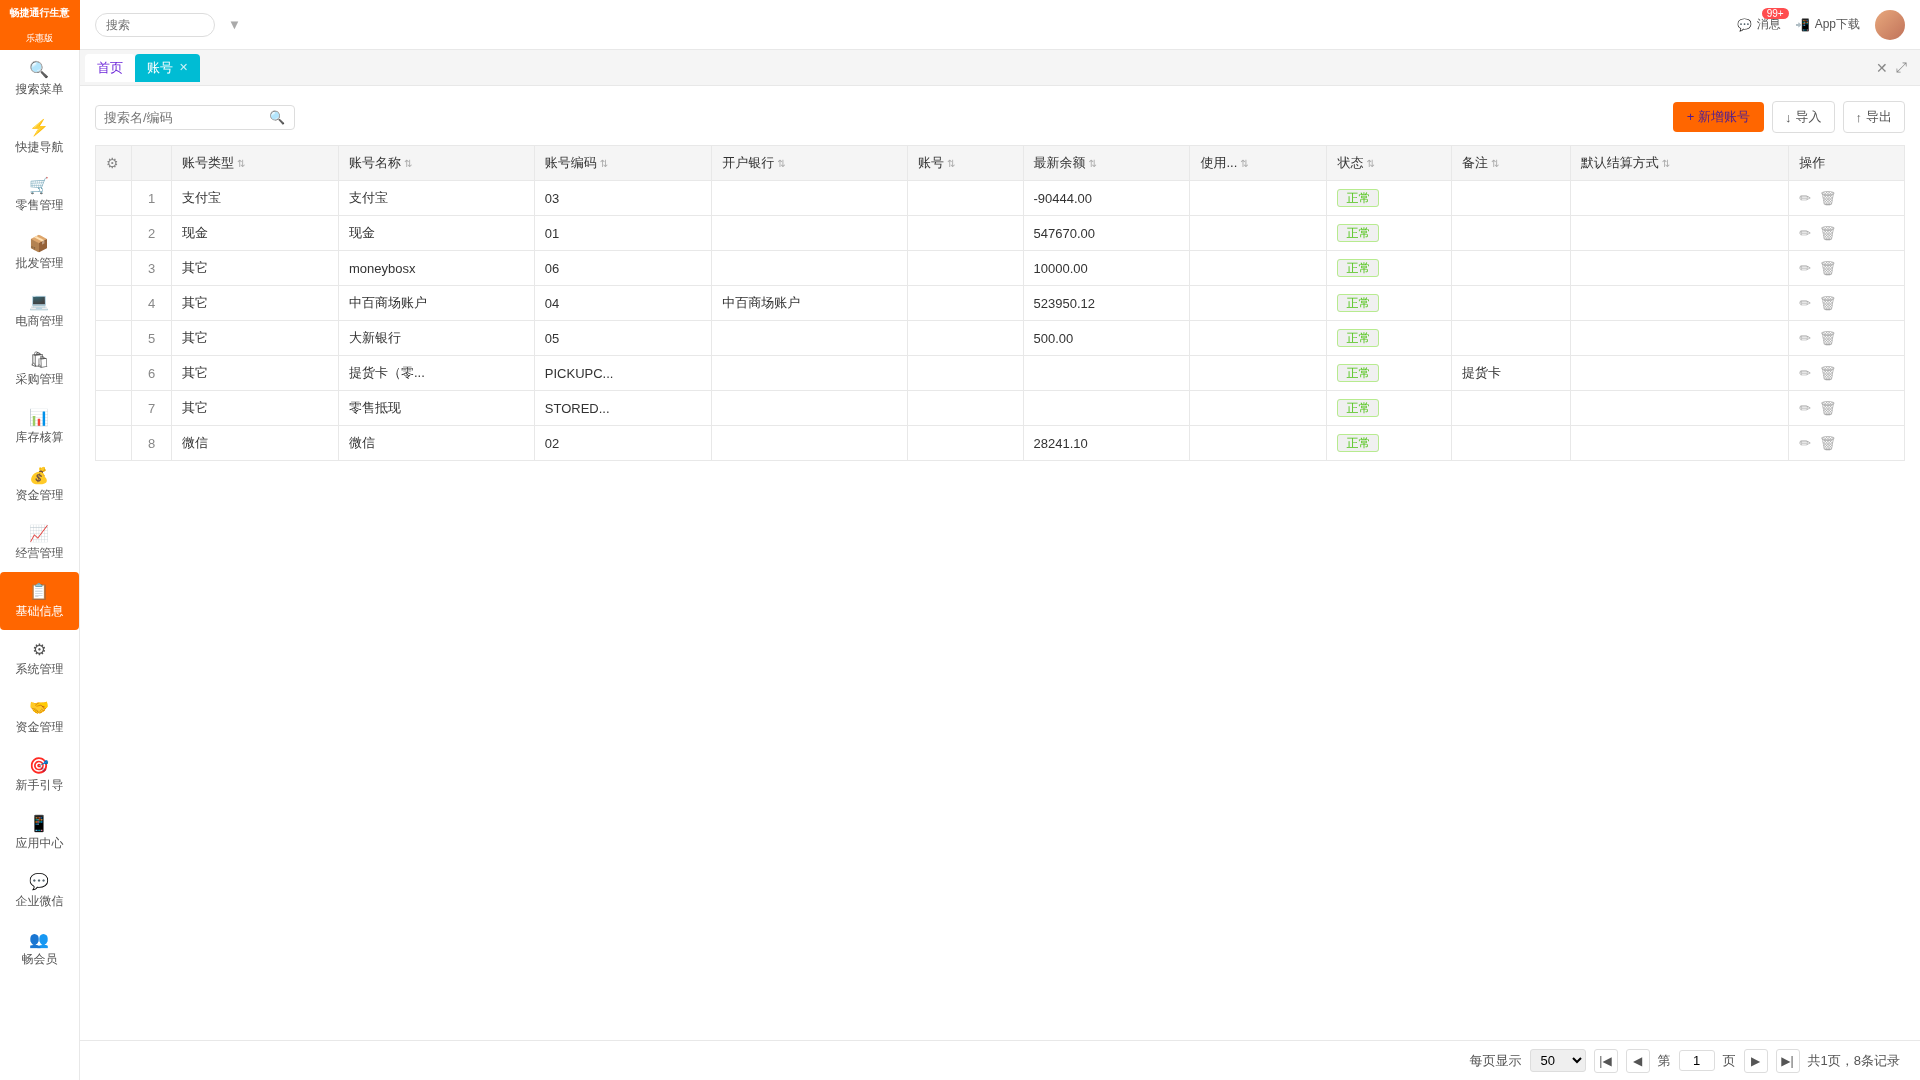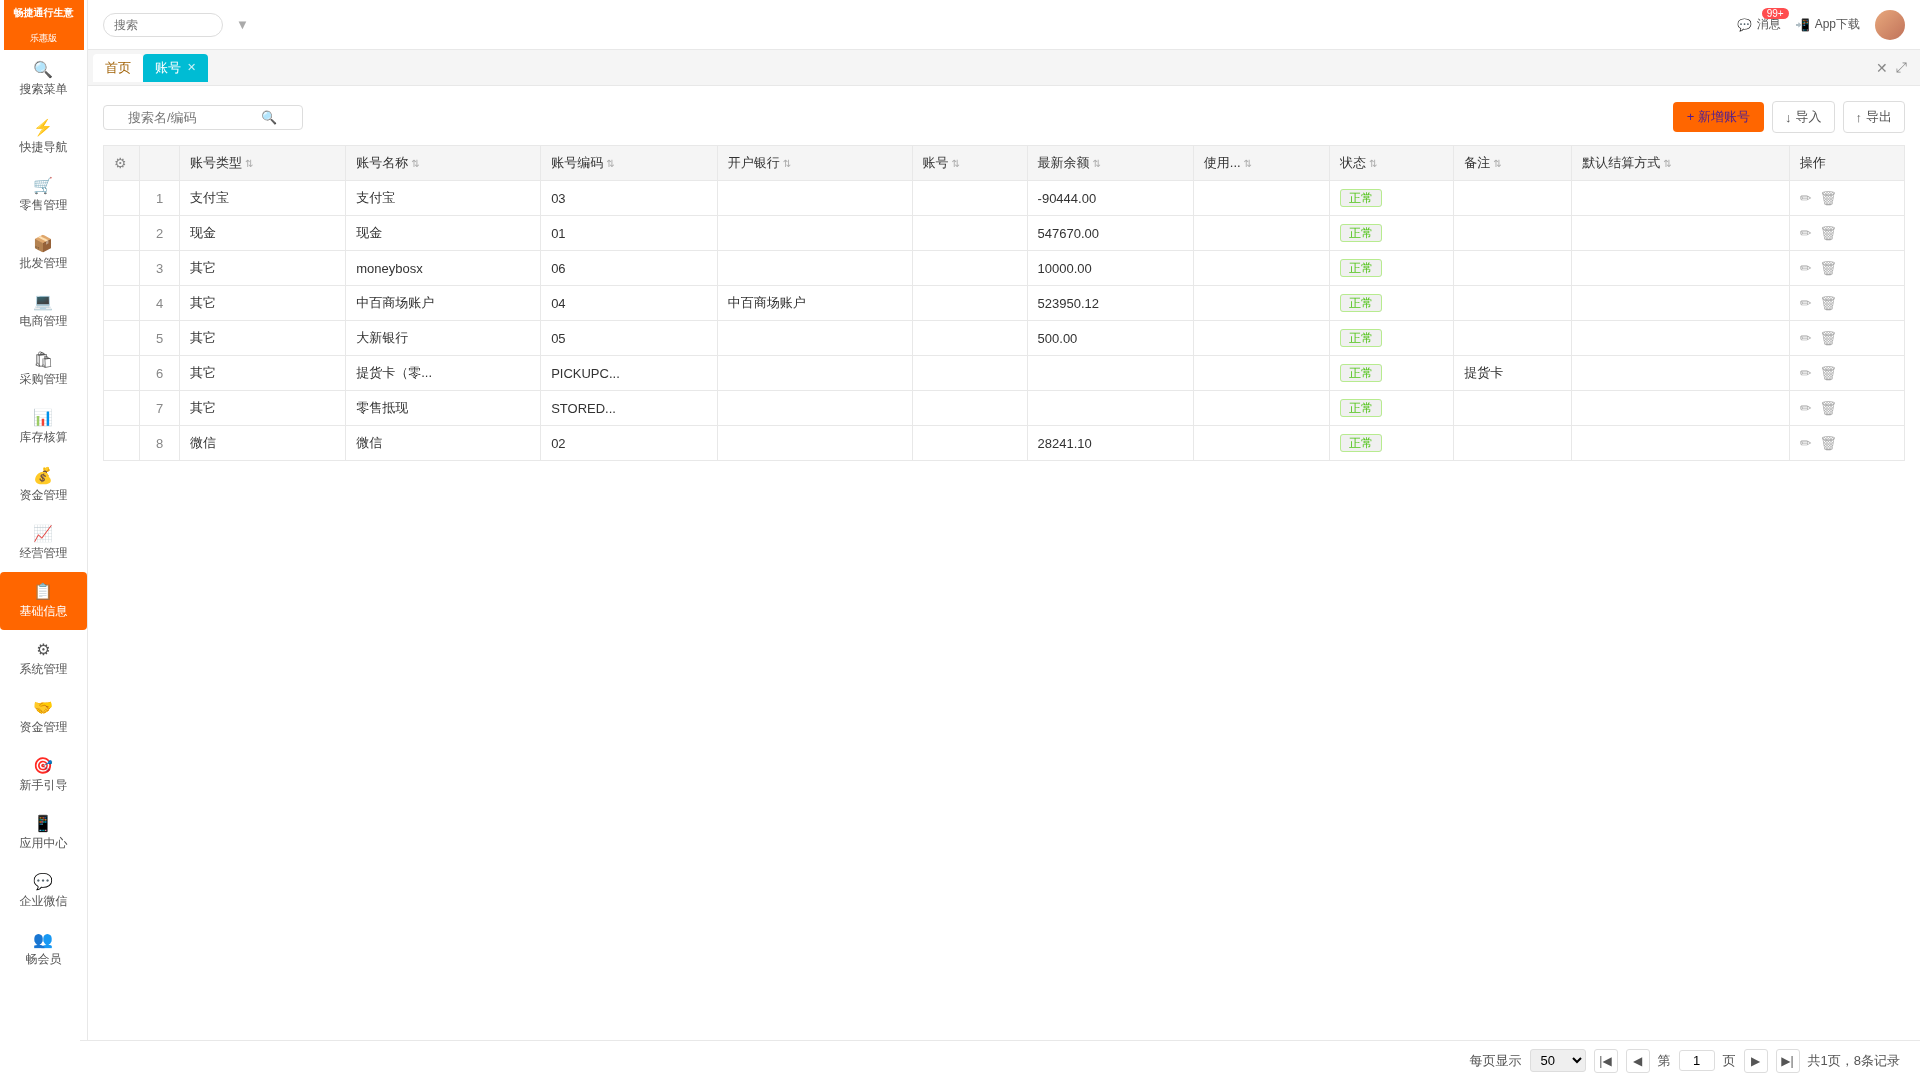--- a/index.html
+++ b/index.html
@@ -1,20 +1,20 @@
 <!DOCTYPE html>
 <html><head>
   <meta charset="utf-8">
   <style>
     * { box-sizing: border-box; margin: 0; padding: 0; }
     body { font-family: 'Microsoft YaHei', Arial, sans-serif; font-size: 13px; background: #f0f2f5; display: flex; height: 1080px; width: 1920px; overflow: hidden; }
 
     
     .sidebar {
-      width: 88px;
+      width: 80px;
       background: #fff;
       display: flex;
       flex-direction: column;
       align-items: center;
       padding-top: 0;
       border-right: 1px solid #e8e8e8;
       flex-shrink: 0;
     }
     .sidebar-logo {
       width: 80px;
@@ -143,21 +143,21 @@
       font-size: 13px;
       border-radius: 4px 4px 0 0;
       color: #555;
     }
     .tab.active {
       background: #00bcd4;
       color: #fff;
     }
     .tab.home {
       background: #fff;
-      color: #a16207;
+      color: #6d28d9;
     }
     .tab-close {
       font-size: 11px;
       cursor: pointer;
       color: #aaa;
     }
     .tab.active .tab-close { color: rgba(255,255,255,0.8); }
     .tab-bar-actions {
       margin-left: auto;
       display: flex;
@@ -189,21 +189,21 @@
     .toolbar-left {
       display: flex;
       align-items: center;
       gap: 8px;
     }
     .search-box {
       display: flex;
       align-items: center;
       border: 1px solid #ddd;
       border-radius: 4px;
-      padding: 4px 24px;
+      padding: 4px 8px;
       gap: 6px;
       width: 200px;
     }
     .search-box input {
       border: none;
       outline: none;
       font-size: 13px;
       width: 100%;
       color: #999;
     }

